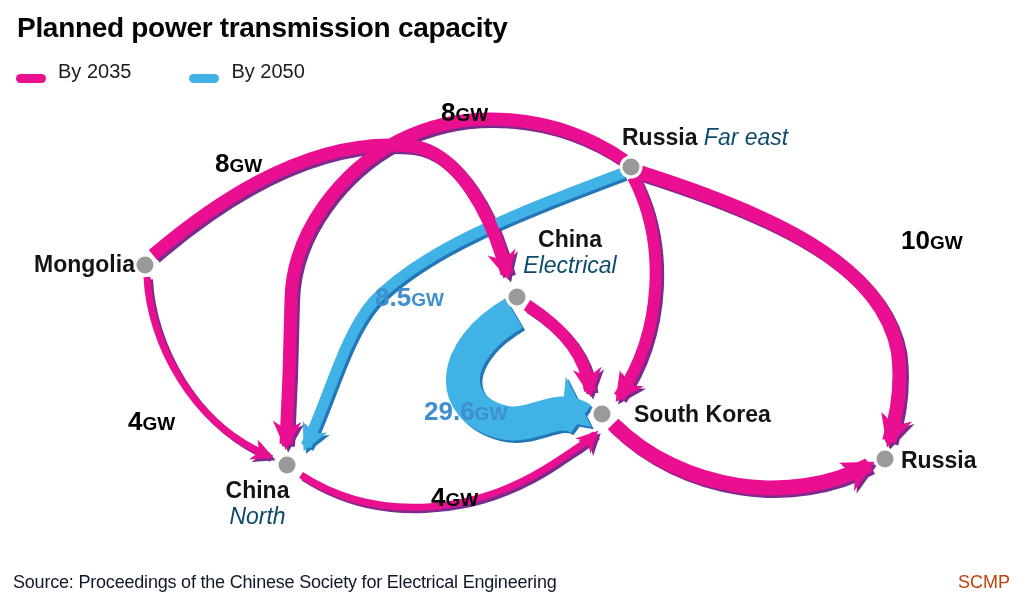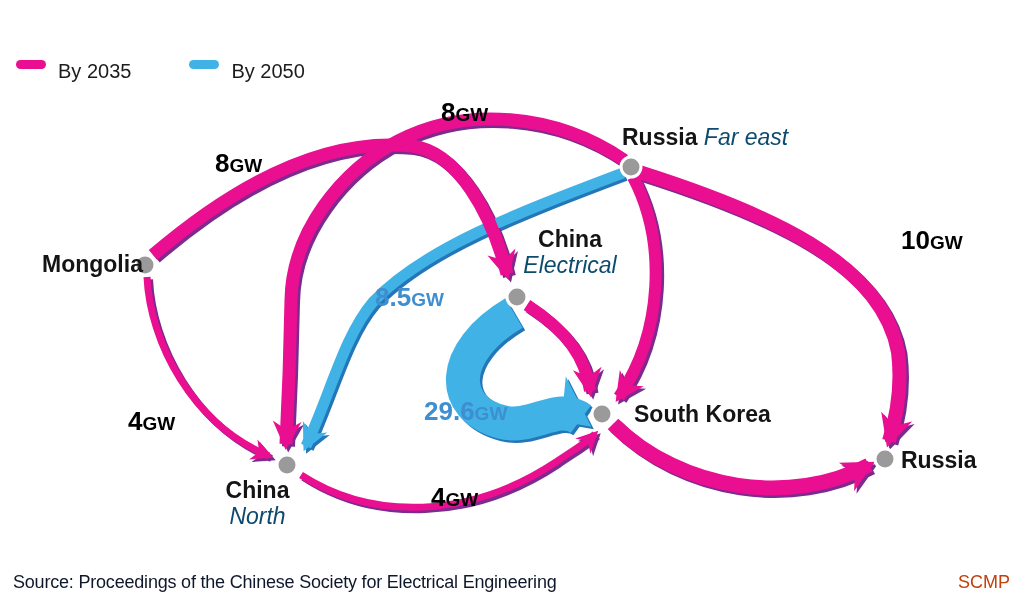--- a/index.html
+++ b/index.html
@@ -1,39 +1,40 @@
 <!DOCTYPE html>
 <html><head>
 <meta charset="utf-8">
 <style>
   html,body{margin:0;padding:0;background:#fff;}
   #stage{position:relative;width:1024px;height:613px;background:#fff;overflow:hidden;
          font-family:"Liberation Sans",sans-serif;}
   .abs{position:absolute;}
   #title{left:17px;top:12px;font-size:28px;font-weight:700;color:#050505;letter-spacing:-0.3px;}
-  .legend-row{left:16px;top:60px;display:flex;align-items:flex-start;gap:10px;}
+  .legend-row{left:16px;top:60px;display:flex;align-items:flex-end;gap:10px;}
   .swatch{width:30px;height:9px;border-radius:4.5px;display:inline-block;}
   .legend-label{font-size:20px;color:#1c1c1c;margin-right:48px;margin-left:2px;}
   svg{position:absolute;left:0;top:0;}
   .country{font-size:23px;font-weight:700;color:#141414;line-height:1.12;}
   .country .it{font-weight:400;font-style:italic;color:#0c4a6e;}
   .country.center{text-align:center;}
   .gw{line-height:1;white-space:nowrap;font-weight:700;}
   .gw .n{font-size:26px;}
   .gw .u{font-size:19px;letter-spacing:0;}
   .gw.pink{color:#000000;}
   .gw.blue{color:#3e8ed0;}
   #footer-source{left:13px;top:572px;font-size:18px;color:#0f172a;letter-spacing:-0.2px;}
   #footer-credit{right:14px;top:572px;font-size:18px;color:#c2410c;}
 </style>
 </head>
 <body>
 
 <div id="stage">
 
+  <div class="abs" id="title">Planned power transmission capacity</div>
 
   <div class="abs legend-row">
     <span class="swatch" style="background:#ea0e90"></span>
     <span class="legend-label">By 2035</span>
     <span class="swatch" style="background:#41b2e6"></span>
     <span class="legend-label">By 2050</span>
   </div>
 
   <svg width="1024" height="613" viewBox="0 0 1024 613">
     <defs>
@@ -98,21 +99,21 @@
     <g fill="#9a9a9a" stroke="#ffffff" stroke-width="3">
       <circle cx="145" cy="265" r="10"></circle>
       <circle cx="631" cy="167" r="10"></circle>
       <circle cx="517" cy="297" r="10"></circle>
       <circle cx="287" cy="465" r="10"></circle>
       <circle cx="602" cy="414" r="10"></circle>
       <circle cx="885" cy="459" r="10"></circle>
     </g>
   </svg>
 
-  <div class="abs country" style="left:42px;top:252px;width:100px;text-align:right">Mongolia</div>
+  <div class="abs country" style="left:34px;top:252px;width:100px;text-align:right">Mongolia</div>
 
   <div class="abs country" style="left:622px;top:125px">
     <span>Russia</span>
     <span class="it">Far east</span>
   </div>
 
   <div class="abs country center" style="left:510px;top:227px;width:120px">
     <div>China</div>
     <div class="it">Electrical</div>
   </div>

